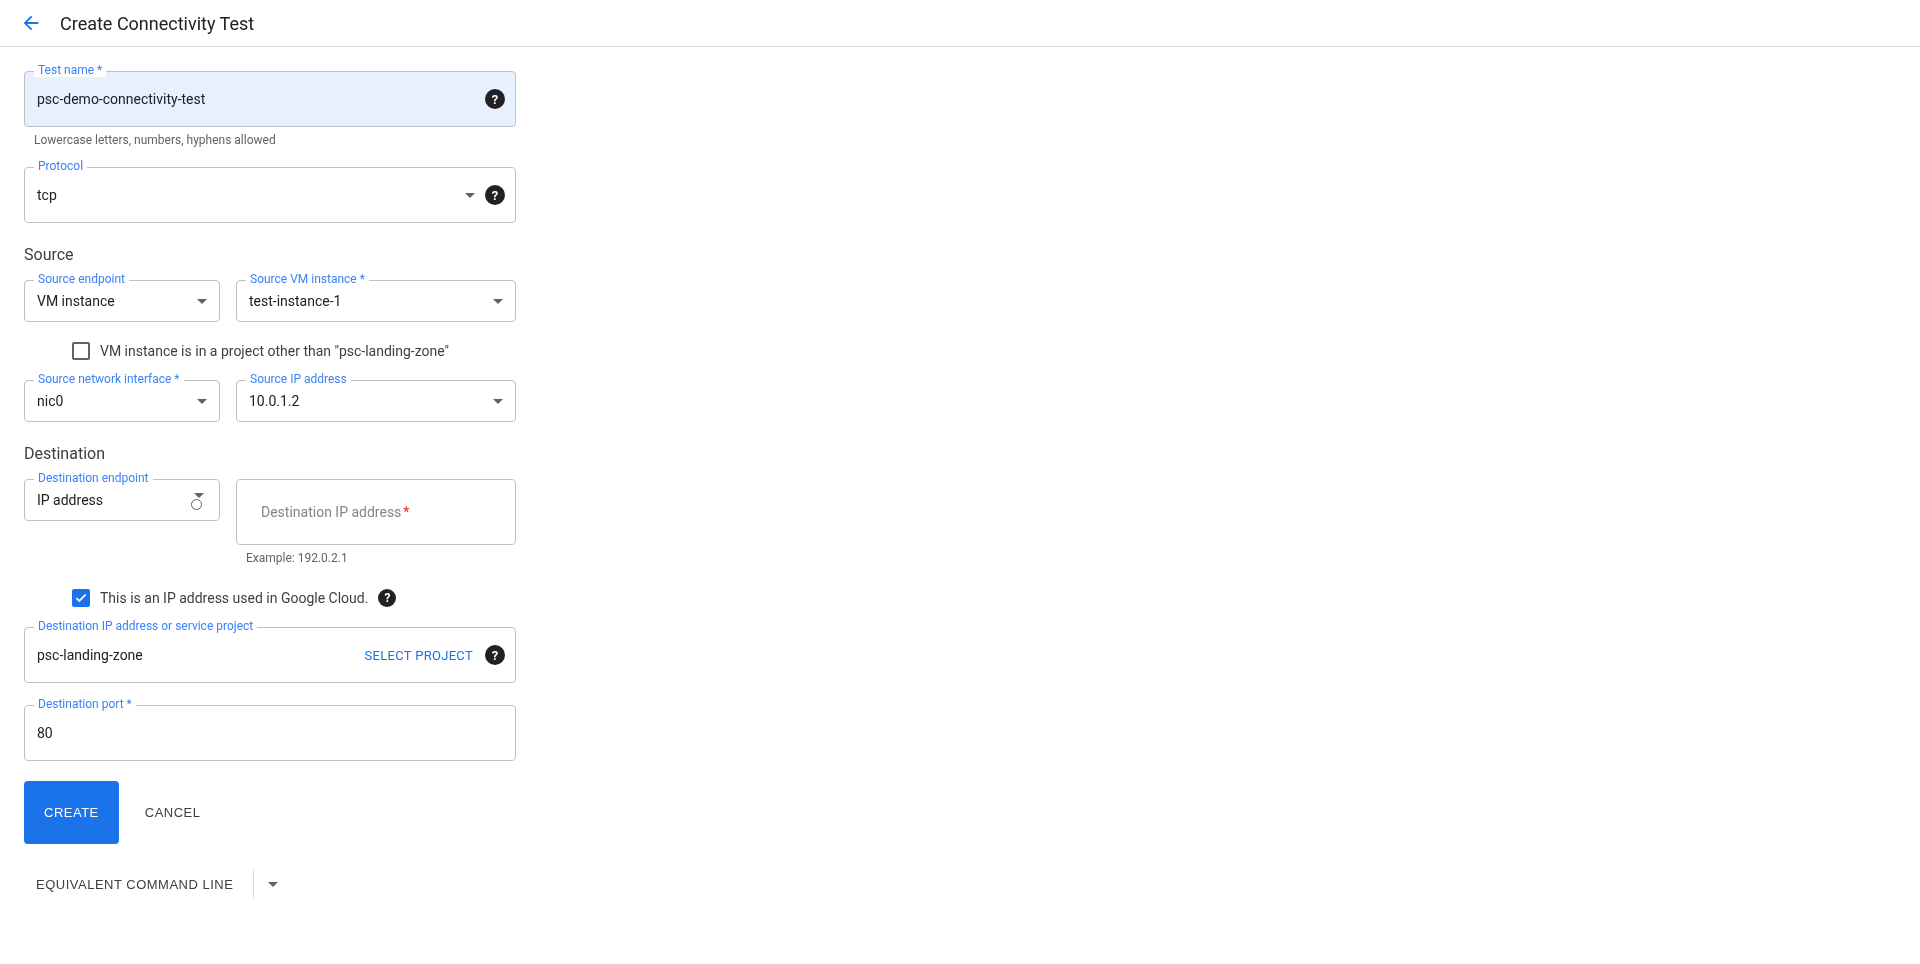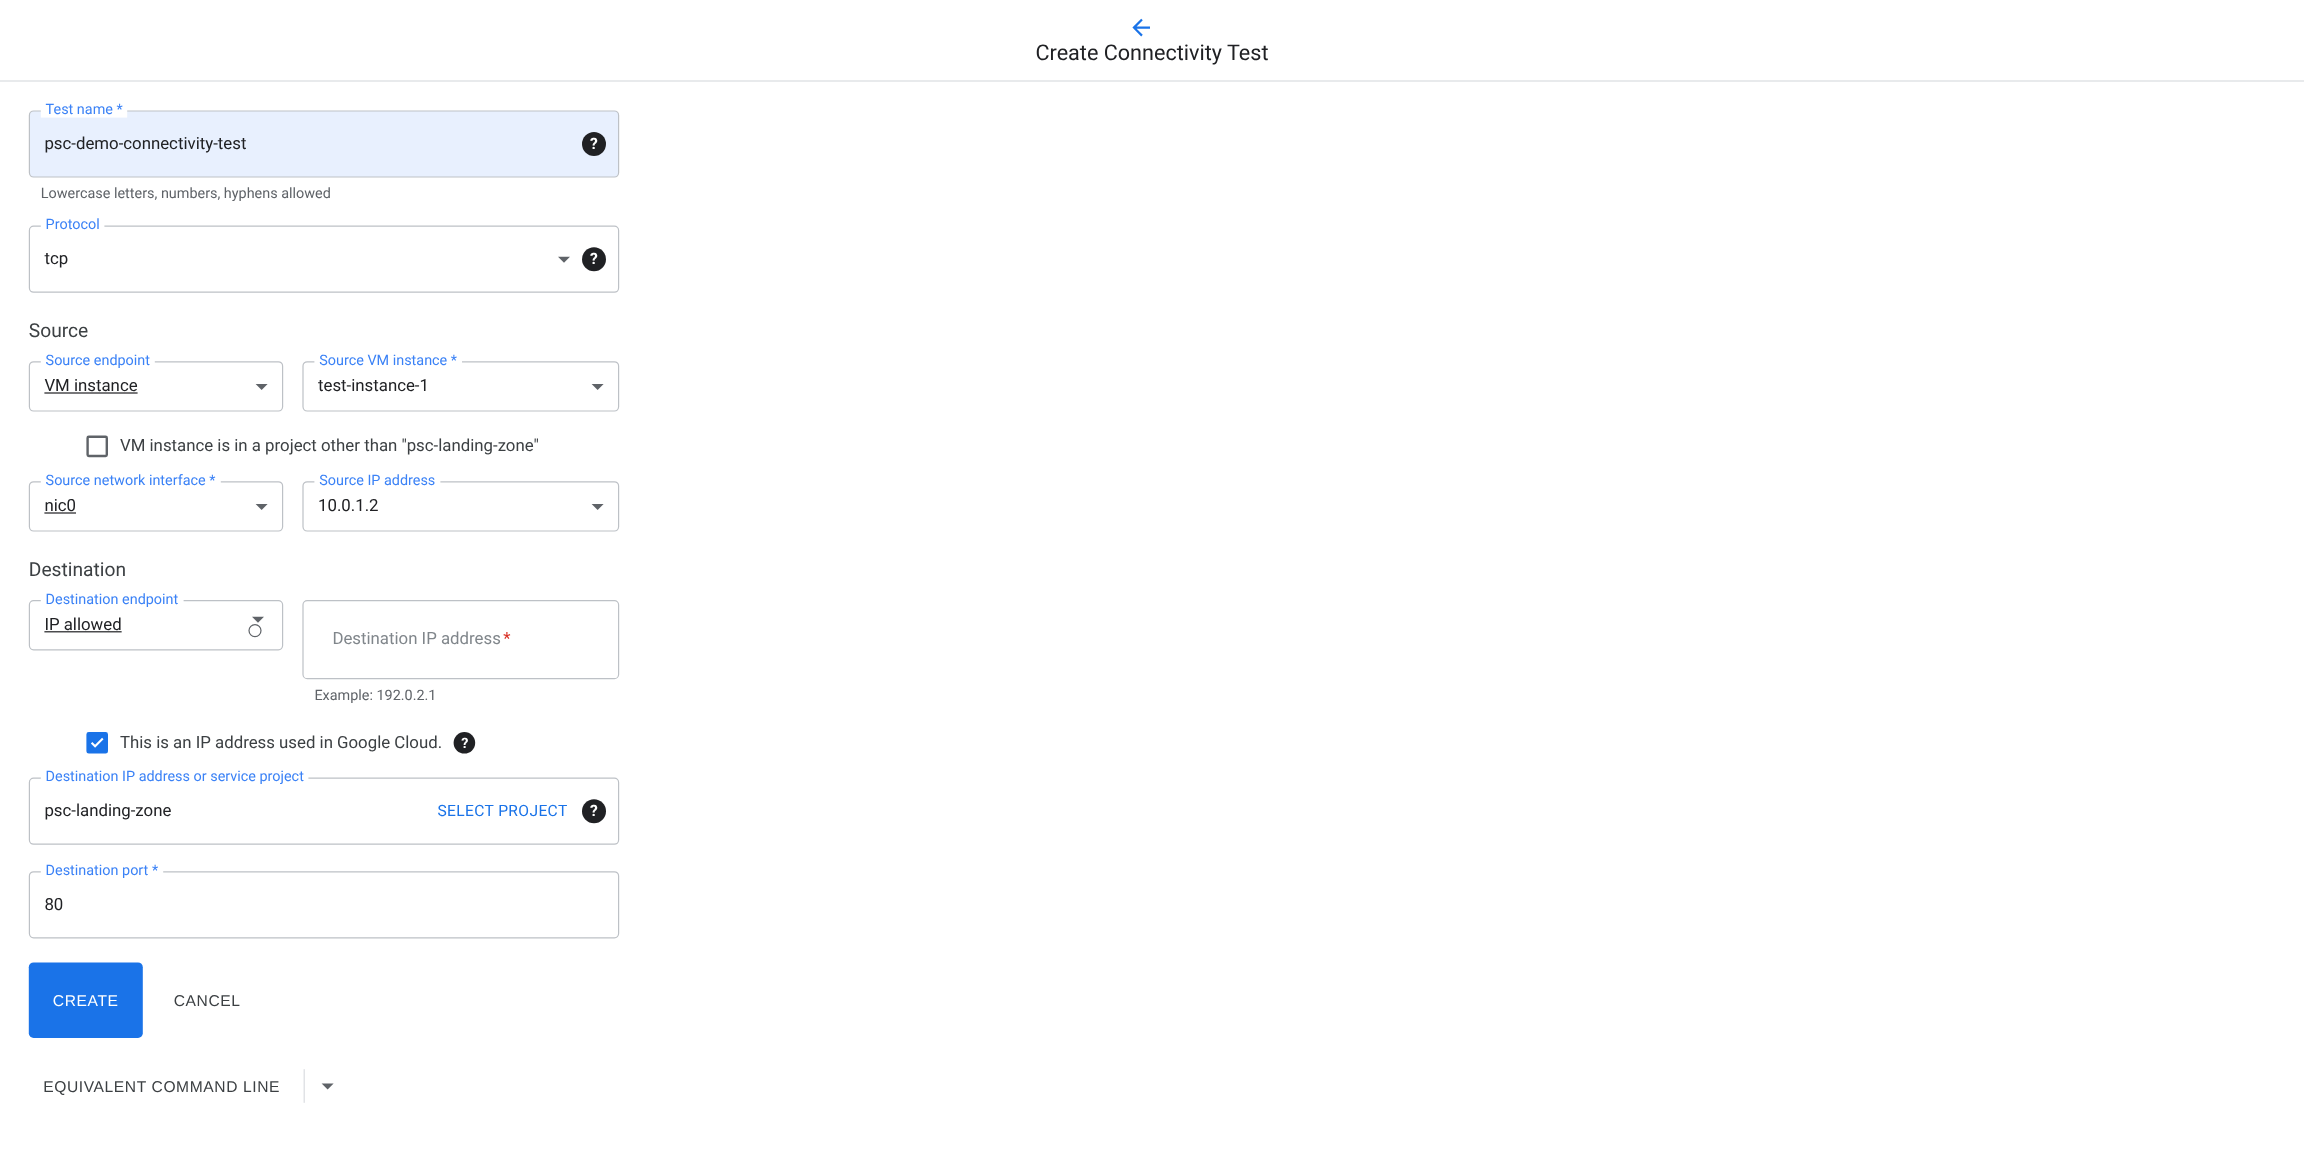--- a/index.html
+++ b/index.html
@@ -8,21 +8,20 @@
     font-family: Roboto, "Helvetica Neue", Arial, sans-serif;
     background: #fff;
     color: #202124;
     font-size: 14px;
   }
   .header {
     display: flex;
     align-items: center;
     padding: 12px 20px;
     border-bottom: 1px solid #dadce0;
-    flex-direction: column;
   }
   .back-arrow {
     color: #1a73e8;
     margin-right: 18px;
     cursor: pointer;
     display: flex;
     align-items: center;
   }
   .back-arrow svg { width: 22px; height: 22px; }
   .page-title {
@@ -89,21 +88,21 @@
   .helper-text {
     font-size: 12px;
     color: #5f6368;
     margin: 6px 0 0 10px;
   }
   .row {
     display: flex;
     gap: 16px;
     margin-bottom: 20px;
   }
-  .col-narrow { width: 212px; text-decoration: underline; }
+  .col-narrow { width: 196px; }
   .col-wide { flex: 1; }
   .section-title {
     font-size: 16px;
     color: #3c4043;
     margin: 22px 0 16px 0;
   }
   .select-outline {
     border: 1px solid #bdc1c6;
     border-radius: 4px;
     position: relative;
@@ -317,21 +316,21 @@
       </div>
     </div>
   </div>
 
   <div class="section-title">Destination</div>
 
   <div class="row" style="margin-bottom:4px;">
     <div class="col-narrow" style="position:relative;">
       <div class="float-label">Destination endpoint</div>
       <div class="select-outline">
-        <span class="select-value">IP allowed</span>
+        <span class="select-value">IP address</span>
         <span class="caret-cursor-combo"></span>
       </div>
     </div>
     <div class="col-wide" style="position:relative;">
       <div class="select-outline">
         <span class="placeholder-text">
           <span>Destination IP address</span><span class="req-red">*</span>
         </span>
       </div>
       <div class="helper-text" style="margin-left:10px;">Example: 192.0.2.1</div>

